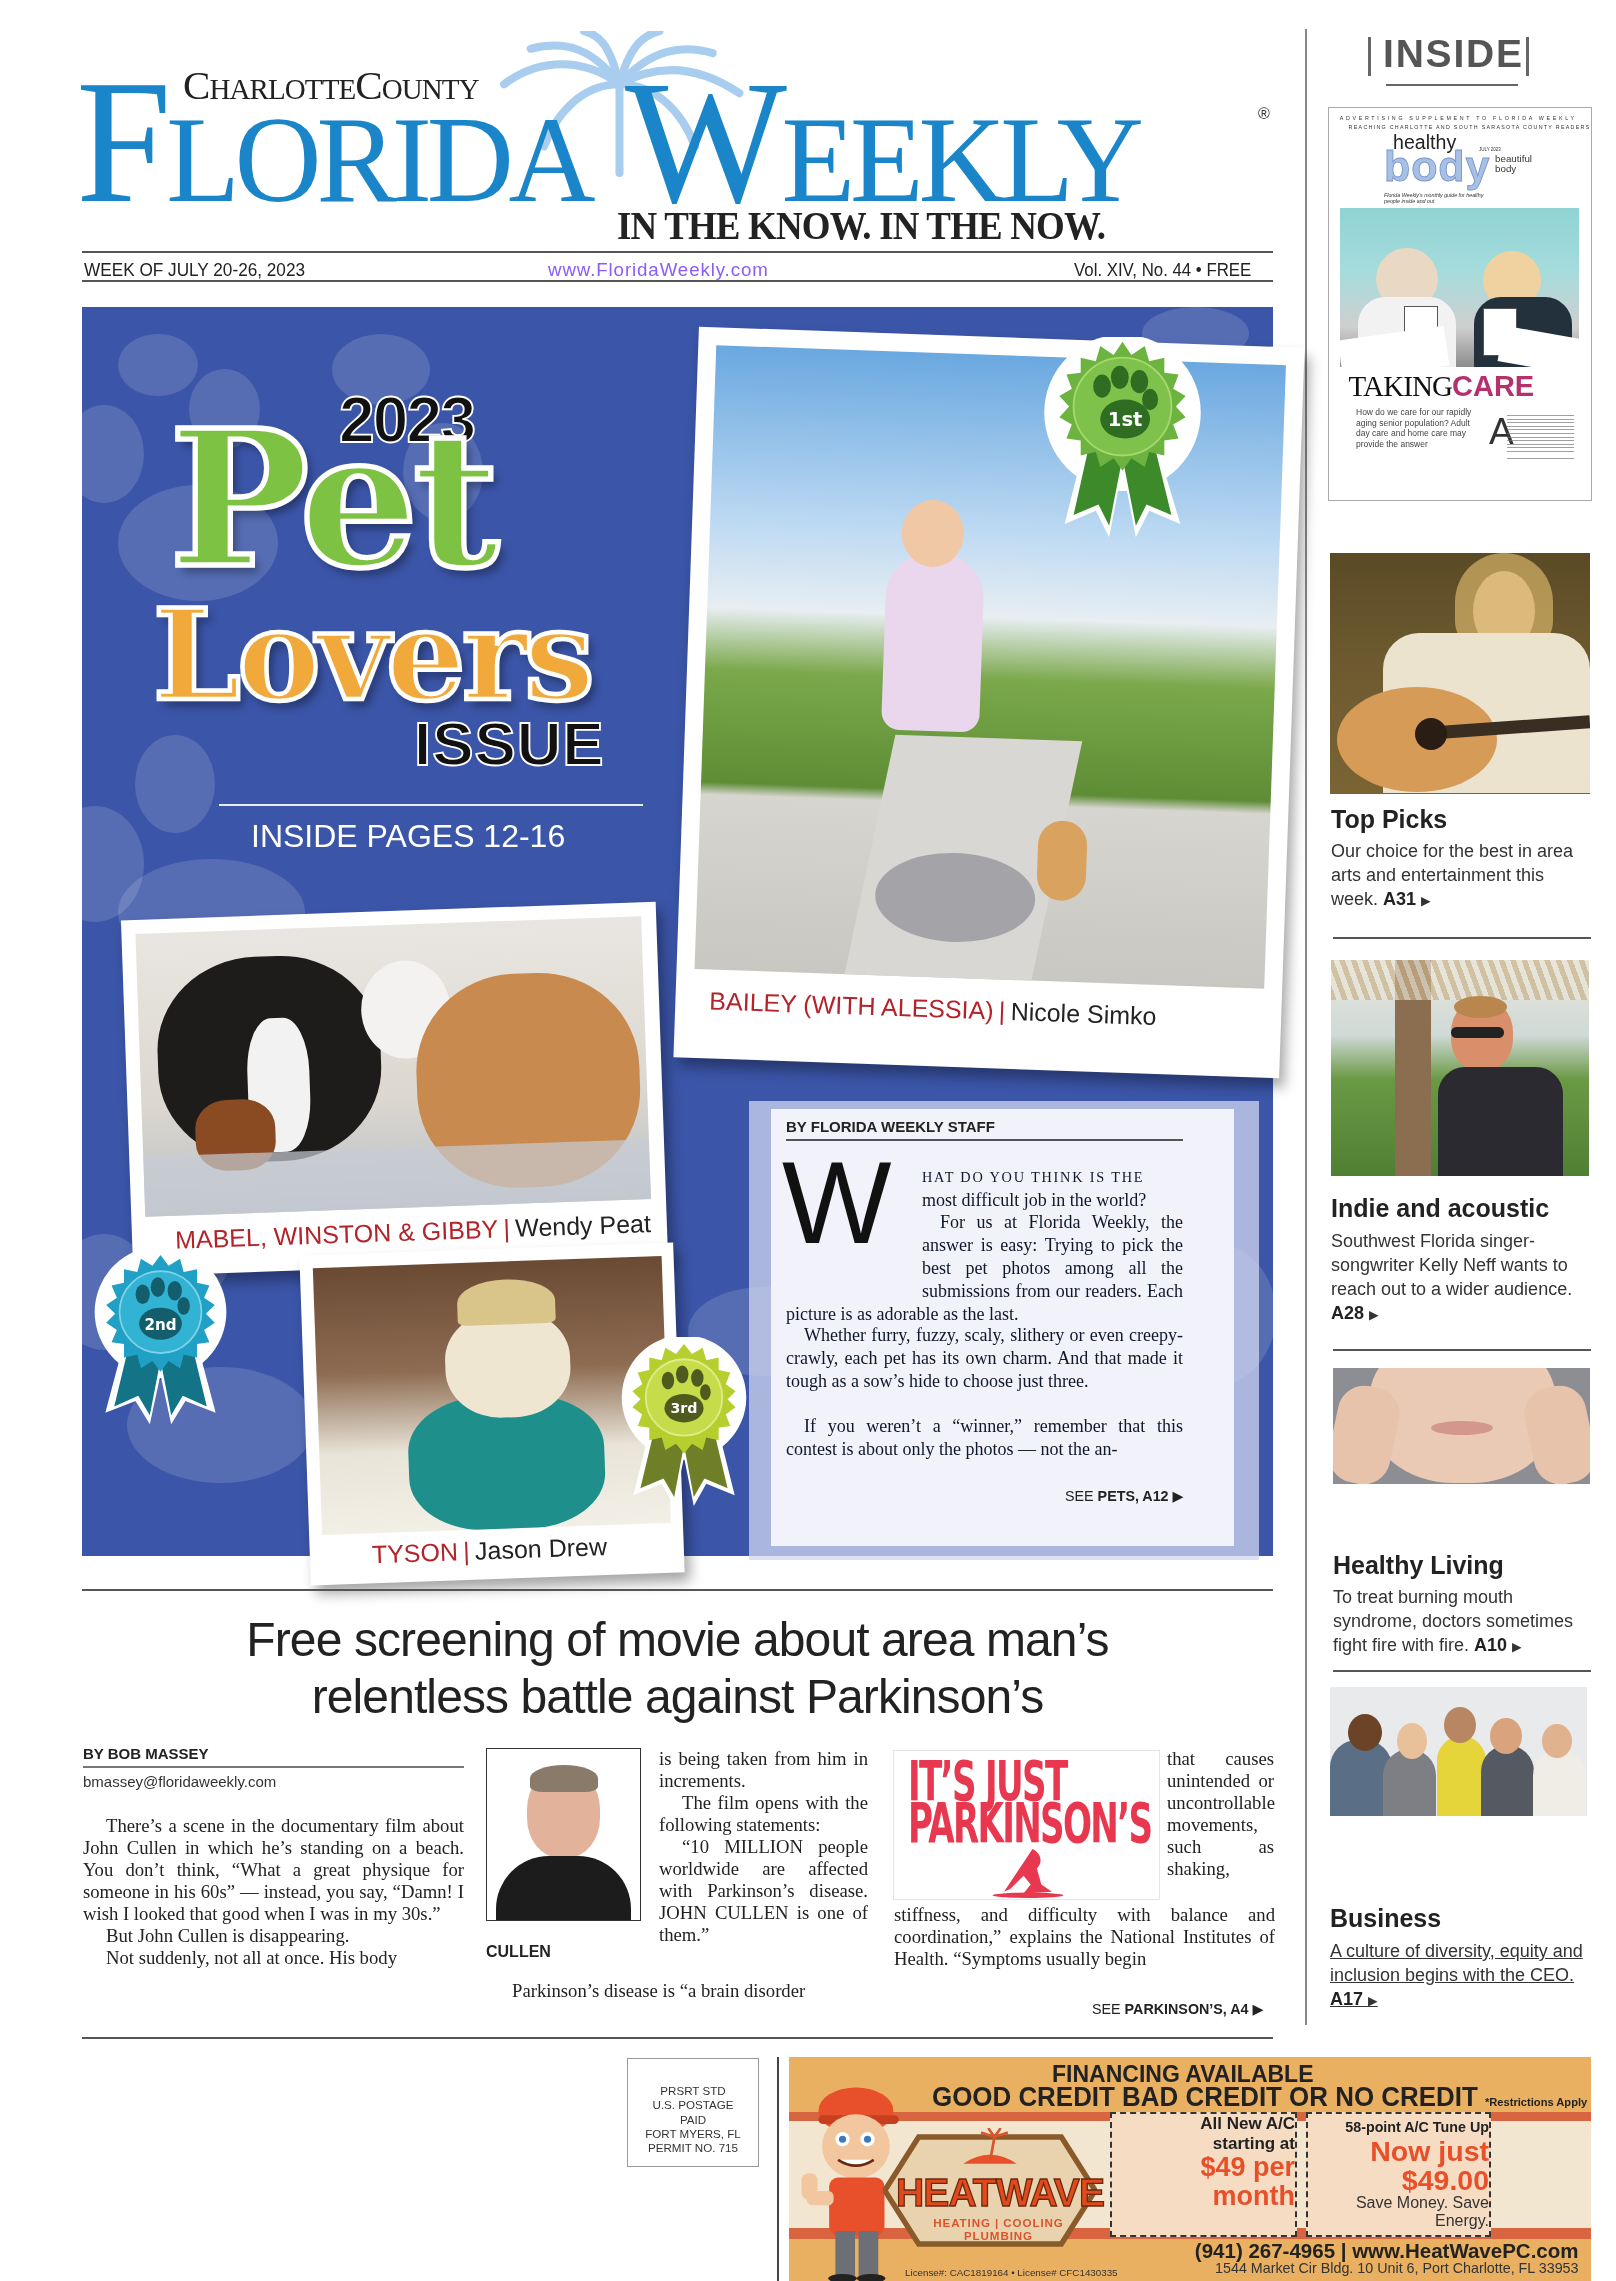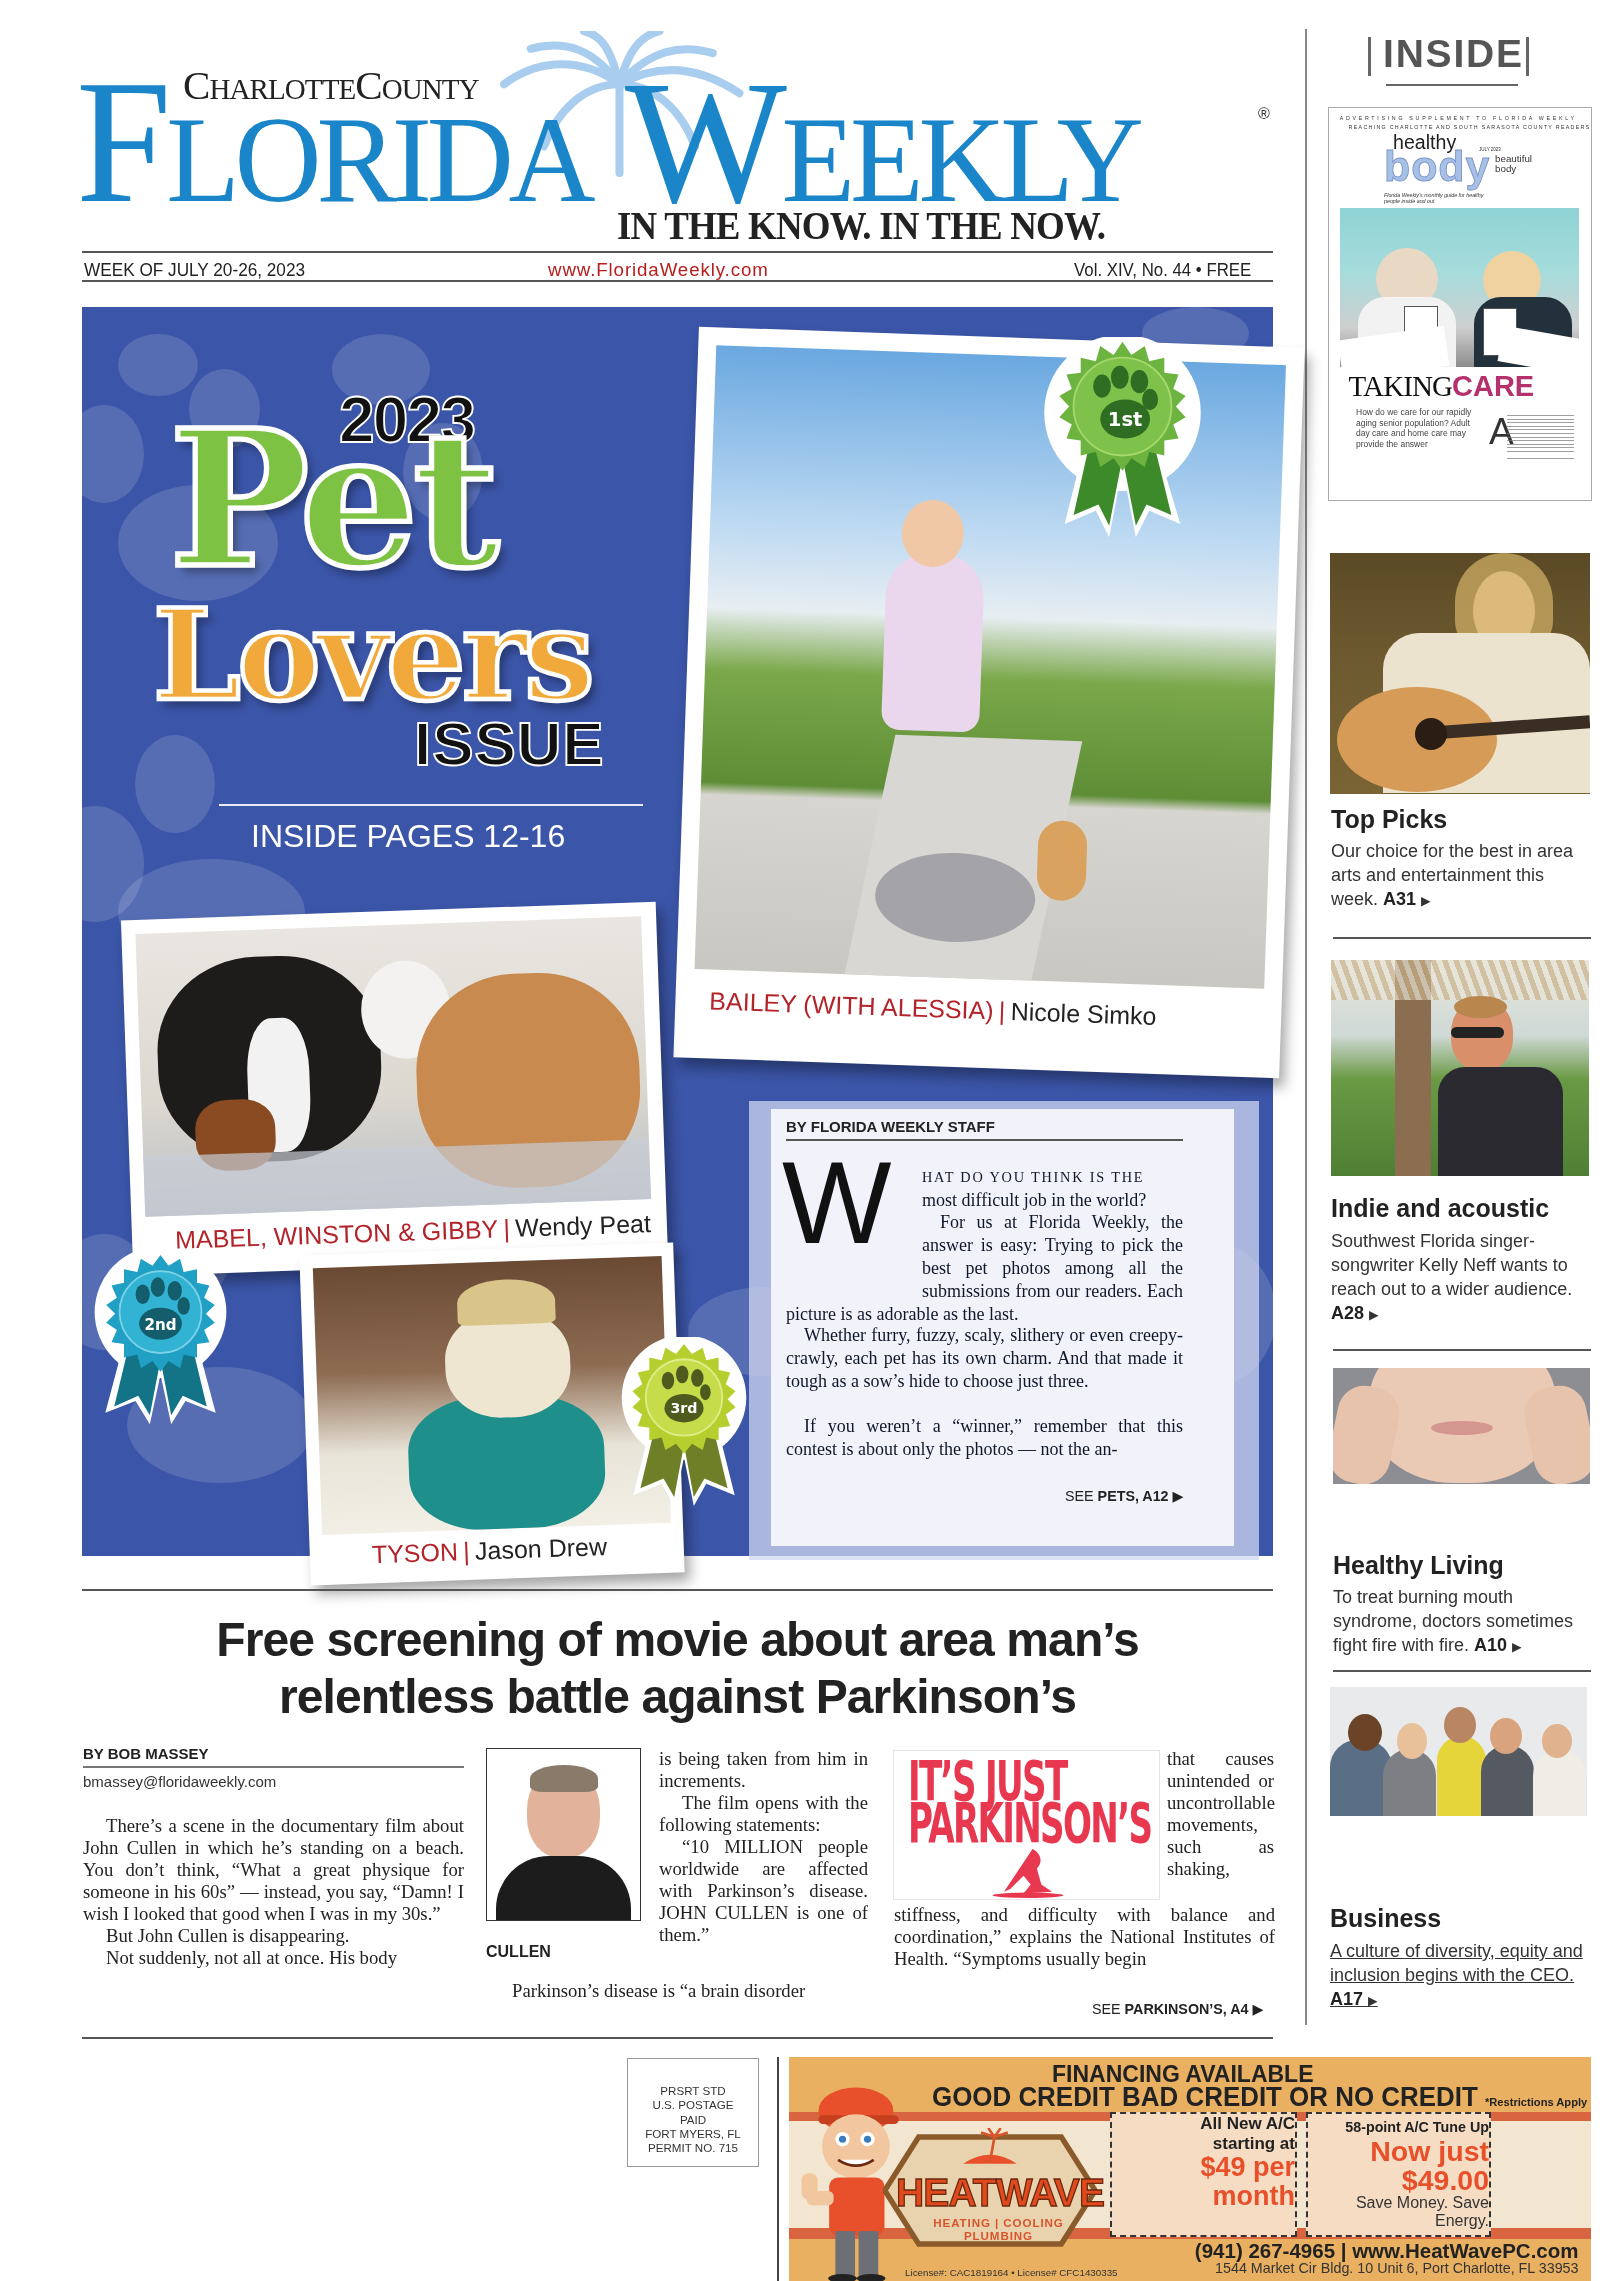--- a/index.html
+++ b/index.html
@@ -8,21 +8,21 @@
 
   
   .mast-county { left:183px; top:61px; font-family:"Liberation Serif", serif; font-size:41px; letter-spacing:-0.9px; color:#222; font-variant:small-caps; z-index:3; }
   .mast-title { left:76px; top:53px; font-family:"Liberation Serif", serif; font-size:175px; line-height:178px; color:#1a86c9; letter-spacing:-5.3px; white-space:nowrap; font-variant:small-caps; transform:scaleX(0.98); transform-origin:left; z-index:2; }
   .mast-reg { left:1258px; top:105px; font-size:16px; color:#333; }
   .palm { left:486px; top:31px; width:267px; height:151px; z-index:1; }
   .tagline { left:617px; top:201px; font-family:"Liberation Serif", serif; font-weight:bold; font-size:41px; letter-spacing:-0.9px; color:#222; transform:scaleX(0.9); transform-origin:left; white-space:nowrap; }
   .rule-top { left:82px; top:251px; width:1191px; height:1.8px; background:#555; }
   .rule-bot { left:82px; top:280px; width:1191px; height:1.8px; background:#555; }
   .dateline { left:84px; top:259px; font-size:18.7px; color:#222; white-space:nowrap; transform:scaleX(0.92); transform-origin:left; }
-  .website { left:548px; top:259px; font-size:18.7px; color:#b91c1c; letter-spacing:0.9px; }
+  .website { left:548px; top:259px; font-size:18.7px; color:#8b5cf6; letter-spacing:0.9px; }
   .volume { left:1074px; top:259px; font-size:18.7px; color:#222; white-space:nowrap; transform:scaleX(0.9); transform-origin:left; }
 
   
   .vdivider { left:1305px; top:28.5px; width:1.8px; height:1996px; background:#888; }
 
   
   .pet-panel { left:82px; top:307px; width:1191px; height:1249px; background:#3b55a8; overflow:hidden; }
   .paw { position:absolute; border-radius:50%; background:rgba(255,255,255,0.14); }
   .pet-2023 { left:339px; top:383px; font-size:64px; font-weight:bold; color:#111; letter-spacing:-1.8px; -webkit-text-stroke:1.8px #fff; }
   .pet-word { left:169px; top:401px; font-family:"DejaVu Serif", serif; font-weight:bold; font-size:187px; line-height:196px; color:#7dc242; -webkit-text-stroke:5.3px #fff; letter-spacing:-5.3px; text-shadow:5.3px 7.1px 9px rgba(0,0,0,0.35); }
@@ -57,21 +57,21 @@
   .supp { left:1328px; top:107px; width:262px; height:392px; border:1.8px solid #aaa; background:#fff; }
   .supp-tiny { position:absolute; font-size:5.3px; letter-spacing:2.7px; color:#333; white-space:nowrap; }
   .teaser-img { position:absolute; overflow:hidden; }
   .teaser-title { position:absolute; font-size:25px; font-weight:bold; color:#222; }
   .teaser-text { position:absolute; font-size:18px; line-height:24px; color:#333; width:258px; }
   .teaser-text b { font-weight:bold; color:#222; }
   .teaser-rule { position:absolute; left:1333px; width:258px; height:1.8px; background:#555; }
 
   
   .hr-mid { left:82px; top:1589px; width:1191px; height:1.8px; background:#555; }
-  .headline { left:82px; top:1611px; width:1191px; text-align:center; font-size:48px; line-height:57px; font-weight:bold; color:#222; letter-spacing:-0.9px; }
+  .headline { left:82px; top:1611px; width:1191px; text-align:center; font-size:48px; line-height:57px; font-weight:normal; color:#222; letter-spacing:-0.9px; }
   .p-byline { left:83px; top:1745px; font-size:15px; font-weight:bold; color:#222; }
   .p-byline-rule { left:83px; top:1766px; width:381px; height:1.8px; background:#777; }
   .p-email { left:83px; top:1773px; font-size:15px; color:#333; }
   .p-col { font-family:"Liberation Serif", serif; font-size:18.7px; line-height:22px; color:#222; text-align:justify; }
   .p-col p { margin:0; text-indent:23px; }
   .p-col p.noind { text-indent:0; }
   .cullen-photo { left:486px; top:1748px; width:153px; height:171px; border:1.8px solid #333; background:linear-gradient(#fff 0%, #fff 55%, #fff 100%); overflow:hidden; }
   .cullen-cap { left:486px; top:1943px; font-size:16px; font-weight:bold; color:#222; }
   .ijp-box { left:893px; top:1750px; width:265px; height:148px; background:#fff; border:0.9px solid #e5e5e5; }
   .ijp-text { position:absolute; font-family:"DejaVu Sans", sans-serif; font-weight:bold; color:#e8384f; letter-spacing:-2.7px; transform:scaleX(0.62); transform-origin:left; white-space:nowrap; }

